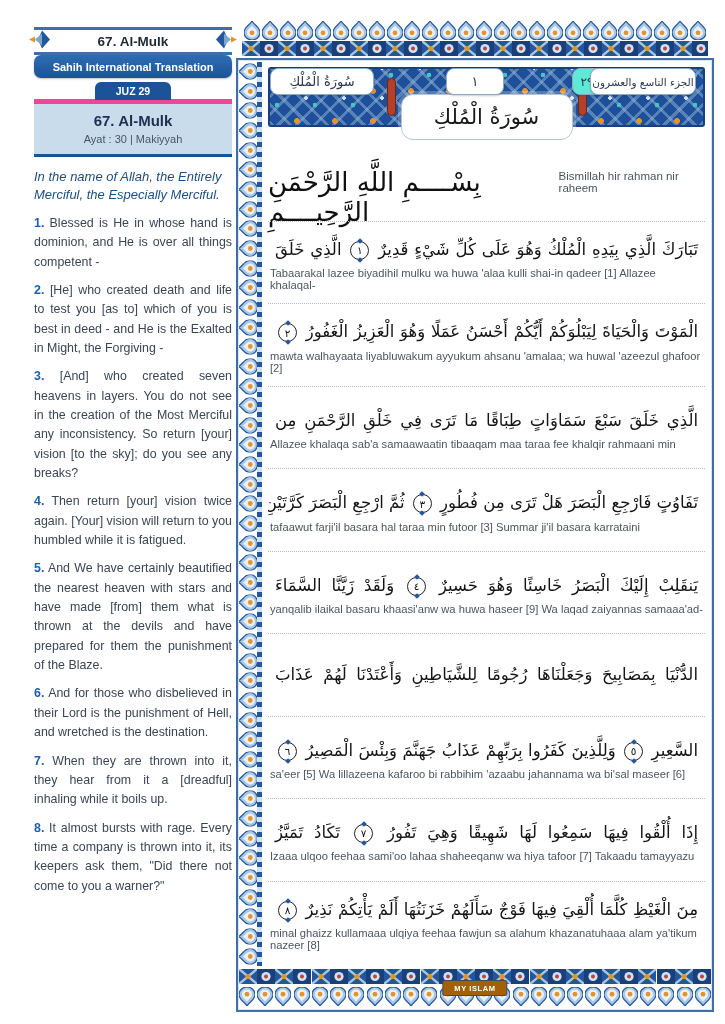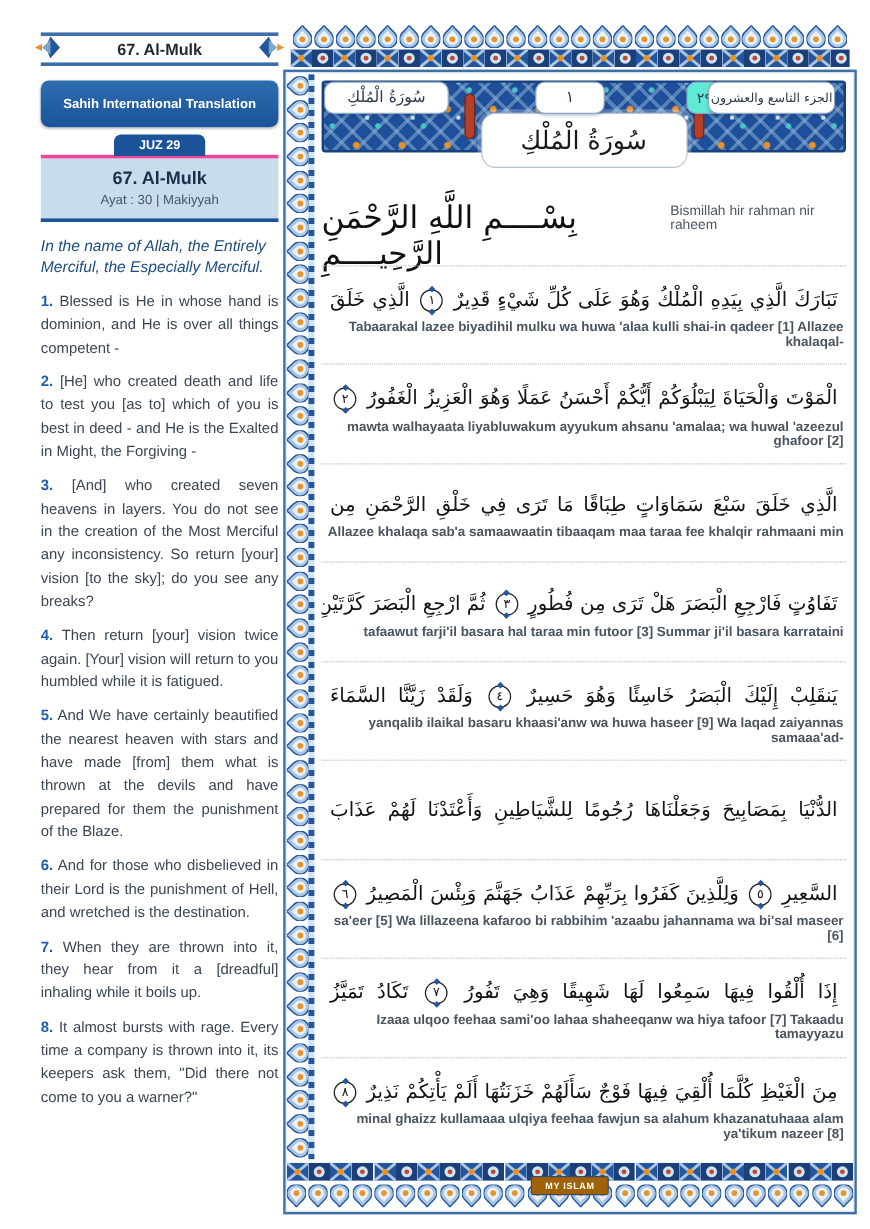--- a/index.html
+++ b/index.html
@@ -8,24 +8,24 @@
   .ar { font-family:"DejaVu Sans",sans-serif;margin-top:40px; }
 
   
   .sidebar { position:absolute; left:34px; top:27px; width:198px; }
   .banner { position:relative; height:28px; background:#fff; border-top:3px solid #3f6fa8; border-bottom:3px solid #3f6fa8;
             display:flex; align-items:center; justify-content:center; font-size:13.5px; font-weight:bold; color:#1e2936; }
   .finial { position:absolute; top:50%; }
   .finial.left  { left:-8px;  transform:translateY(-50%) scaleX(-1); }
   .finial.right { right:-8px; transform:translateY(-50%); }
 
-  .trans-bar { margin-top:12px; height:39px; background:linear-gradient(#2e6db1,#1b5398); border-radius:7px;
+  .trans-bar { height:23px; background:linear-gradient(#2e6db1,#1b5398); border-radius:7px;
                color:#fff; font-weight:bold; font-size:11px; display:flex; align-items:center; justify-content:center;
                box-shadow:0 1px 2px rgba(0,0,0,.25); }
-  .juz-row { margin-top:8px; position:relative; height:18px; border-bottom:3px solid #ec4899; }
+  .juz-row { margin-top:8px; position:relative; height:18px; border-bottom:5px solid #ec4899; }
   .juz-tab { position:absolute; left:50%; transform:translateX(-50%); bottom:-1px; width:76px; height:18px;
              background:#1b5398; border-radius:6px 6px 0 0; color:#fff; font-weight:bold; font-size:10.5px;
              display:flex; align-items:center; justify-content:center; }
   .surah-card { background:#c9dcec; border-bottom:3px solid #1b5398; text-align:center; padding:8px 4px 9px; }
   .surah-card-title { font-size:15px; font-weight:bold; color:#1b2f4e; }
   .surah-card-meta  { font-size:11px; color:#44566b; margin-top:4px; }
 
   .intro { margin-top:11px; font-style:italic; font-size:13px; line-height:1.42; color:#1c4d80; }
   .verses { margin-top:2px; }
   .verse { margin-top:9px; font-size:12.4px; line-height:1.56; color:#3a4654; text-align:justify; }
@@ -79,21 +79,21 @@
                font-size:21px; color:#1a1a1a; }
 
   .bismillah-block { height:88px; display:flex; flex-direction:row; align-items:center; justify-content:center; }
   .bismillah-ar { font-size:26px; color:#101010; }
   .bismillah-tr { font-size:11.5px; color:#4b5560; margin-top:9px; }
 
   .line-block { flex:1; min-height:0; border-top:1px dotted #b3bdc8; display:flex; flex-direction:column;
                 justify-content:center; padding:3px 2px; overflow:hidden; }
   .ar-line { direction:rtl; unicode-bidi:embed; font-family:"DejaVu Sans",sans-serif; font-size:16.5px; color:#141414;
              line-height:1.9; text-align:justify; text-align-last:justify; padding:0 5px; white-space:nowrap; }
-  .tr-line { text-align:right; font-size:11.2px; color:#4b5560; margin-top:2px;font-weight:bold; }
+  .tr-line { text-align:left; font-size:11.2px; color:#4b5560; margin-top:2px; }
 
   .ayah-marker { display:inline-flex; align-items:center; justify-content:center; width:19px; height:19px;
                  border:1.3px solid #222; border-radius:50%; font-size:10.5px; line-height:1; color:#111;
                  position:relative; vertical-align:middle; margin:0 3px; background:#fff; }
   .ayah-marker::before, .ayah-marker::after { content:""; position:absolute; left:50%; width:4px; height:4px;
                  background:#24569e; transform:translateX(-50%) rotate(45deg); }
   .ayah-marker::before { top:-3px; }
   .ayah-marker::after  { bottom:-3px; }
 
   .orn { display:block; flex:none; }

